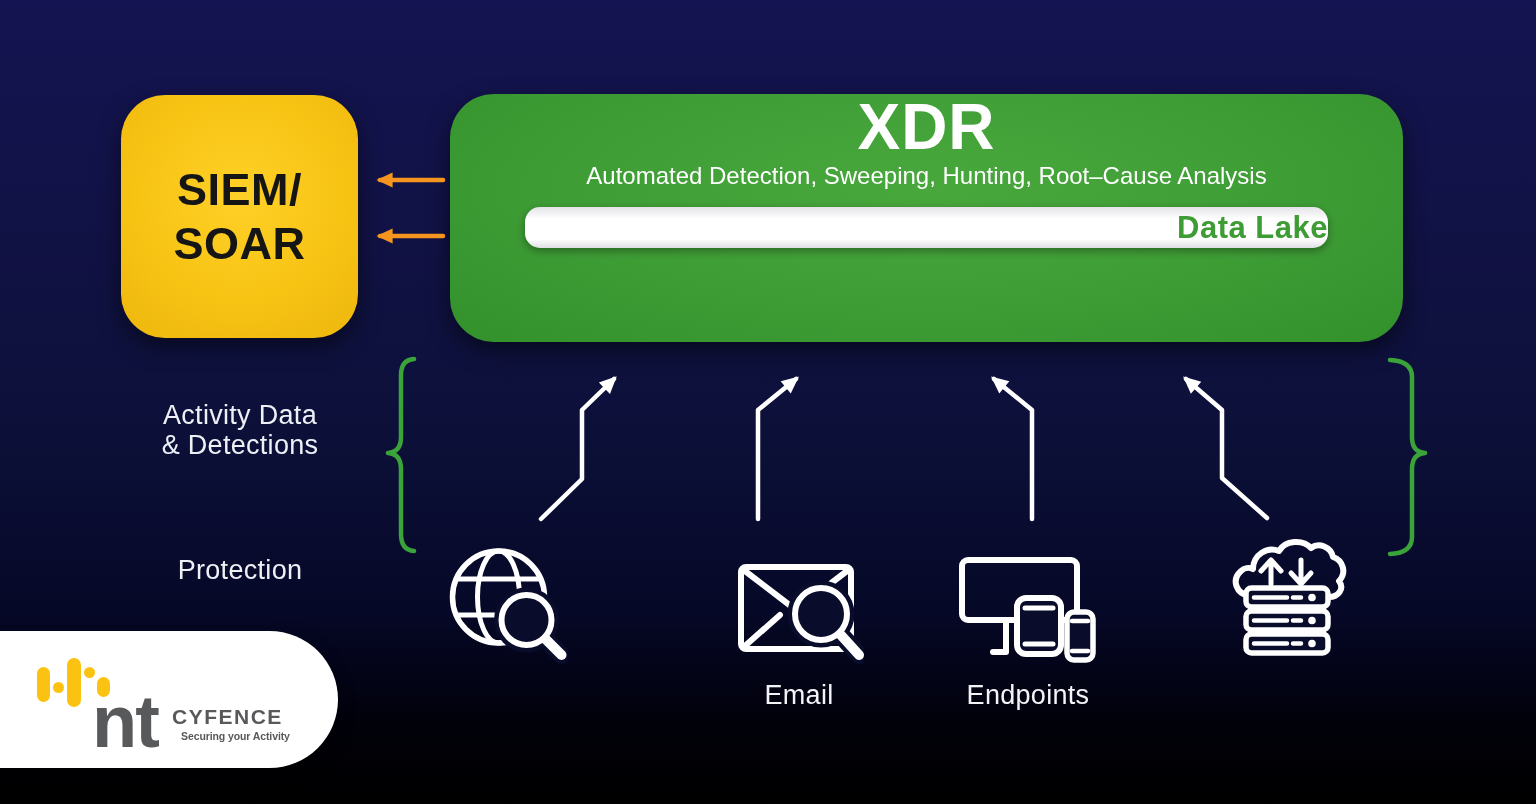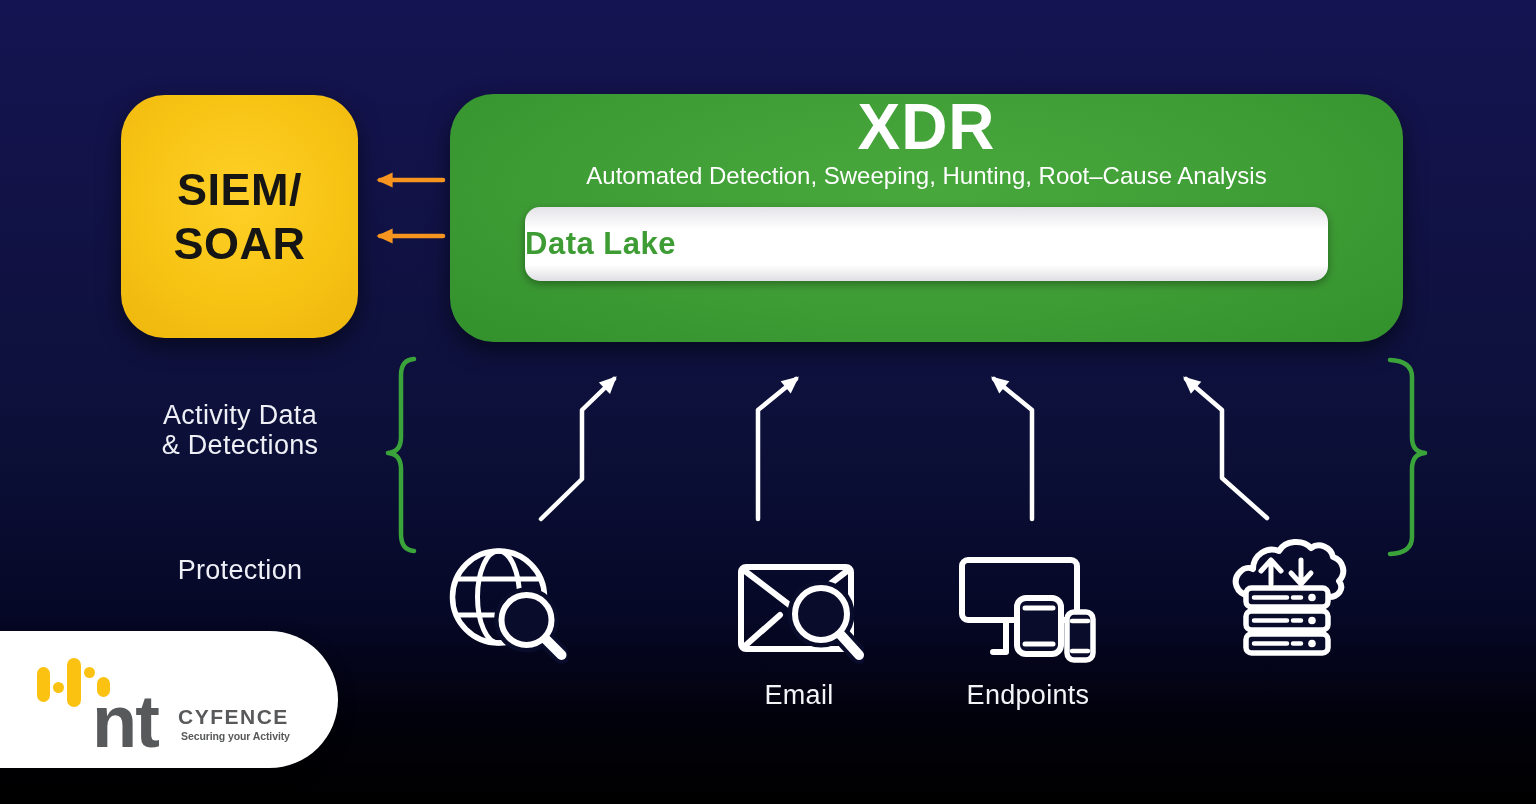--- a/index.html
+++ b/index.html
@@ -26,24 +26,24 @@
   
   .xdr-box{
     position:absolute;left:450px;top:94px;width:953px;height:248px;border-radius:44px;
     background:radial-gradient(ellipse at 50% 38%, #48a83c 0%, var(--panel-green,#3e9c35) 58%, #33912c 100%);
     box-shadow:0 8px 22px rgba(0,0,0,.5);
     text-align:center;box-sizing:border-box;
   }
   .xdr-title{font-size:64px;line-height:67px;font-weight:bold;color:var(--text-white,#fff);letter-spacing:1px;}
   .xdr-subtitle{font-size:24px;line-height:30px;font-weight:500;color:var(--text-white,#fff);}
   .data-lake{
-    width:803px;height:74px;margin:16px auto 0;border-radius:15px;
+    width:803px;height:41px;margin:16px auto 0;border-radius:15px;
     background:linear-gradient(180deg,#e4e4e8 0%,#ffffff 30%,#ffffff 78%,#dfdfe4 100%);
     box-shadow:0 3px 8px rgba(0,0,0,.35);
-    display:flex;align-items:center;justify-content:flex-start;
+    display:flex;align-items:center;justify-content:flex-end;
   }
   .data-lake span{font-size:31px;font-weight:bold;color:var(--green-text,#3e9c35);letter-spacing:.5px;}
   
   .overlay{position:absolute;left:0;top:0;pointer-events:none;}
   .white-line{stroke:var(--arrow-white,#fff);stroke-width:4.5;fill:none;stroke-linecap:round;stroke-linejoin:round;}
   .orange-line{stroke:var(--arrow-orange,#f5941f);stroke-width:4.5;fill:none;stroke-linecap:round;}
   .brace{stroke:var(--brace-green,#3aa33a);stroke-width:4.5;fill:none;stroke-linecap:round;stroke-linejoin:round;}
   .fill-white{fill:var(--arrow-white,#fff);}
   .fill-orange{fill:var(--arrow-orange,#f5941f);}
   
@@ -60,21 +60,21 @@
   .icon-stroke{stroke:var(--arrow-white,#fff);fill:none;stroke-linecap:round;stroke-linejoin:round;}
   .icon-panel{fill:var(--icon-fill-dark,#090c2b);stroke:var(--arrow-white,#fff);stroke-linejoin:round;}
   .icon-bg{stroke:var(--icon-fill-dark,#090c2b);fill:var(--icon-fill-dark,#090c2b);stroke-linecap:round;}
   
   .logo-card{position:absolute;left:-36px;top:631px;width:374px;height:137px;background:#fff;
     border-radius:0 69px 69px 0;box-shadow:0 6px 18px rgba(0,0,0,.4);}
   .logo-card .wave{position:absolute;left:70px;top:24px;}
   .wave rect,.wave circle{fill:var(--logo-yellow,#fcc211);}
   .nt-word{position:absolute;left:128px;top:54px;font-size:74px;line-height:74px;font-weight:bold;
     color:var(--logo-gray,#58595b);letter-spacing:-2px;}
-  .cyfence-word{position:absolute;left:214px;top:74px;font-size:21px;font-weight:bold;
+  .cyfence-word{position:absolute;left:208px;top:74px;font-size:21px;font-weight:bold;
     color:var(--logo-gray,#58595b);letter-spacing:1.5px;}
   .cyfence-tagline{position:absolute;left:217px;top:99px;font-size:10.5px;font-weight:bold;
     color:var(--logo-gray,#58595b);letter-spacing:-.1px;}
 </style>
 </head>
 <body>
 
 <div class="canvas">
 
   <div class="siem-box">

